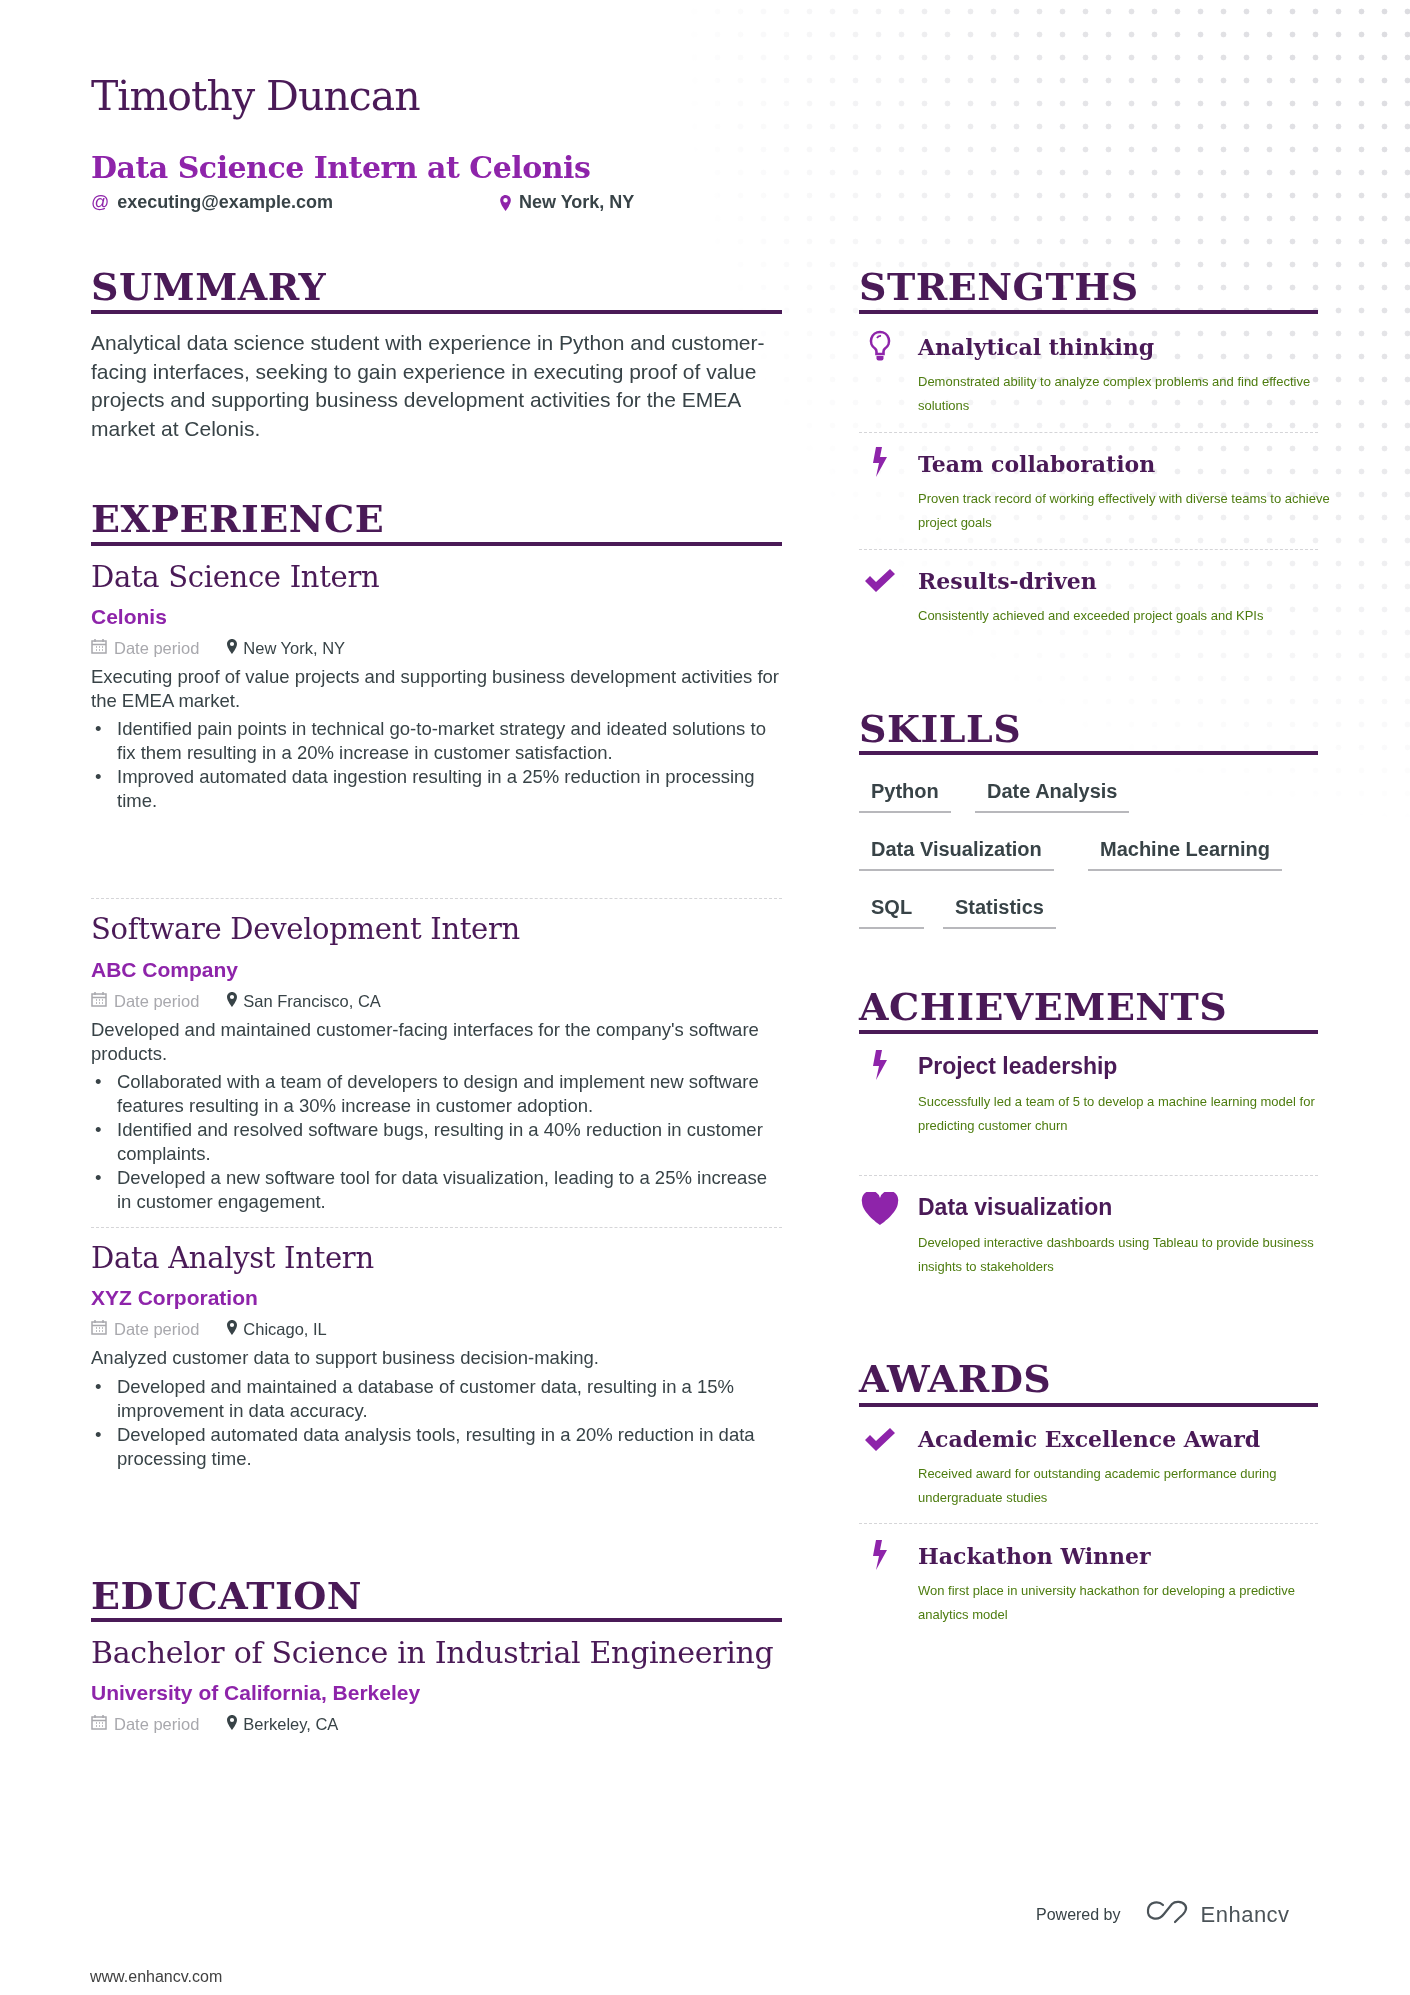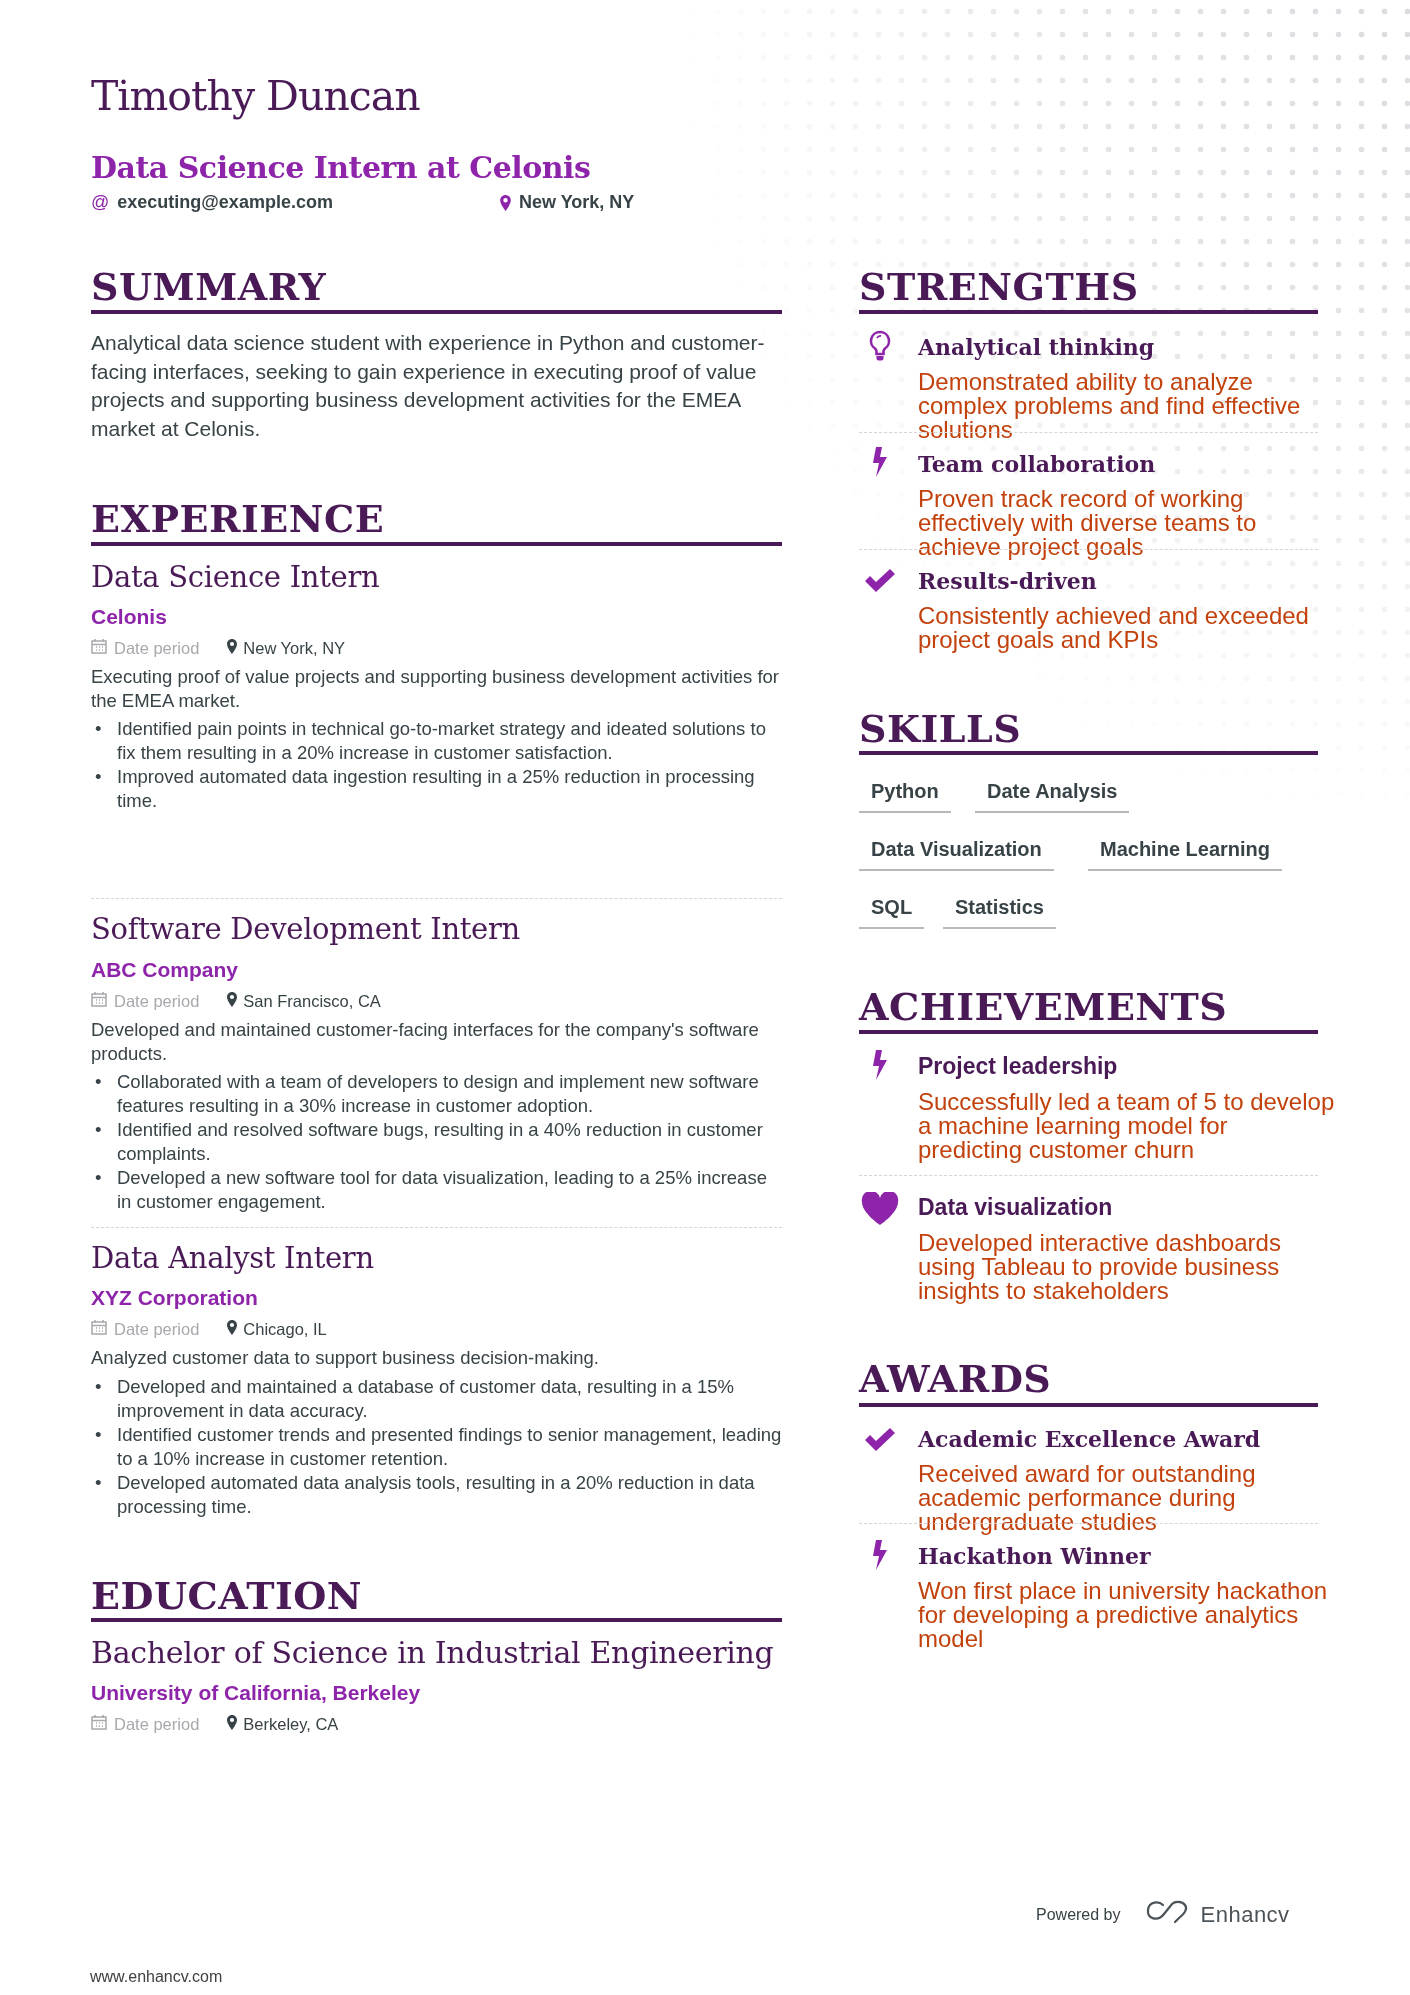--- a/index.html
+++ b/index.html
@@ -39,21 +39,21 @@
   .company { font-size: 21px; font-weight: bold; white-space: nowrap; }
   .meta { display: flex; align-items: flex-end; font-size: 16.5px; white-space: nowrap; }
   .meta .date { color: #a8a8ad; margin-left: 7px; margin-right: 28px; }
   .meta .loc { color: #384347; margin-left: 6px; }
   ul.bullets { margin: 0; padding: 0 0 0 26px; list-style: none; }
   ul.bullets li { position: relative; font-size: 18.5px; line-height: 24px; color: #384347; }
   ul.bullets li::before { content: "•"; position: absolute; left: -22px; top: 0; color: #384347; }
 
   .item-title { font-size: 22px; font-weight: bold; white-space: nowrap; }
   .item-title.sans { font-family: "Liberation Sans", "DejaVu Sans", sans-serif; font-size: 23px; }
-  .item-desc { font-size: 24px; line-height: 24px; color: #c2410c; width: 420px; }
+  .item-desc { font-size: 13px; line-height: 24px; color: #4d7c0f; width: 420px; }
   .icon-box { width: 40px; display: flex; justify-content: center; }
 
   .tag { position: absolute; font-size: 20px; font-weight: bold; color: #384347; padding: 0 12px 8px 12px; border-bottom: 2px solid #b8b8bc; white-space: nowrap; }
 
   .footer-left { left: 90px; top: 1968px; font-size: 16px; color: #404040; }
   .footer-right { left: 1036px; top: 1900px; display: flex; align-items: center; gap: 24px; color: #384347; }
   .footer-right .powered { font-size: 16px; }
   .footer-right .brand { display: flex; align-items: center; gap: 10px; font-size: 22px; color: #4b5358; letter-spacing: 0.5px; }
 </style>
 </head>
@@ -133,21 +133,20 @@
       </svg></span>
   <span class="date">Date period</span>
   <span><svg width="10" height="15" viewBox="0 0 12 18">
         <path d="M6 0C2.7 0 0 2.6 0 6c0 4.5 6 12 6 12s6-7.5 6-12c0-3.4-2.7-6-6-6zm0 8.5A2.5 2.5 0 1 1 6 3.5a2.5 2.5 0 0 1 0 5z" fill="#384347"></path>
       </svg></span>
   <span class="loc">Chicago, IL</span>
 </div>
 <div class="abs small-text" style="left:91px; top:1346px; width:690px;">Analyzed customer data to support business decision-making.</div>
 <ul class="abs bullets" style="left:91px; top:1375px; width:665px;">
   <li>Developed and maintained a database of customer data, resulting in a 15% improvement in data accuracy.</li>
-  <li>Identified customer trends and presented findings to senior management, leading to a 10% increase in customer retention.</li>
   <li>Developed automated data analysis tools, resulting in a 20% reduction in data processing time.</li>
 </ul>
 
 <div class="abs sec-title serif dark" style="left:91px; top:1577px;">EDUCATION</div>
 <div class="abs rule" style="left:91px; top:1618px; width:691px;"></div>
 <div class="abs job-title serif dark" style="left:91px; top:1638px; font-size:30px;">Bachelor of Science in Industrial Engineering</div>
 <div class="abs company accent" style="left:91px; top:1681px;">University of California, Berkeley</div>
 <div class="abs meta" style="left:91px; top:1714px;">
   <span><svg width="16" height="16" viewBox="0 0 16 16">
         <rect x="1" y="3" width="14" height="12" fill="none" stroke="#a8a8ad" stroke-width="1.5"></rect>

